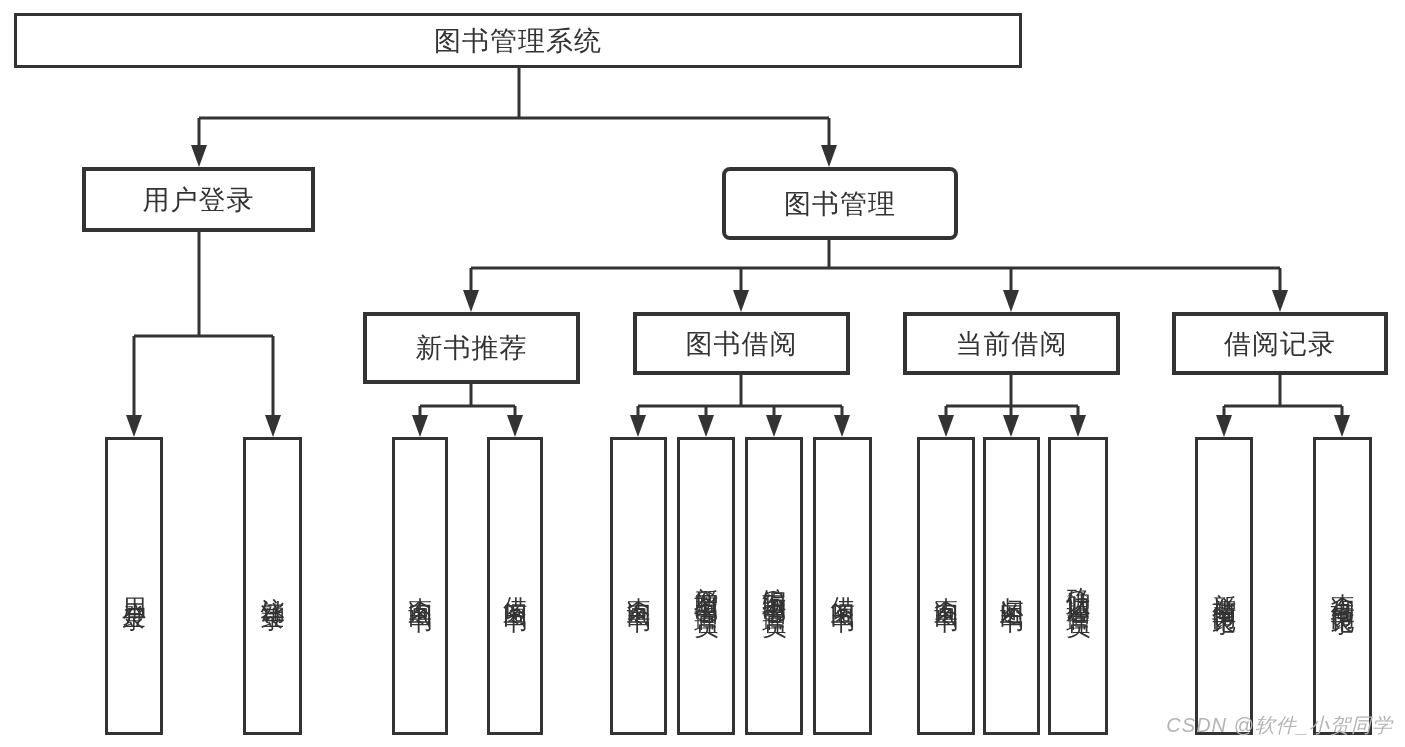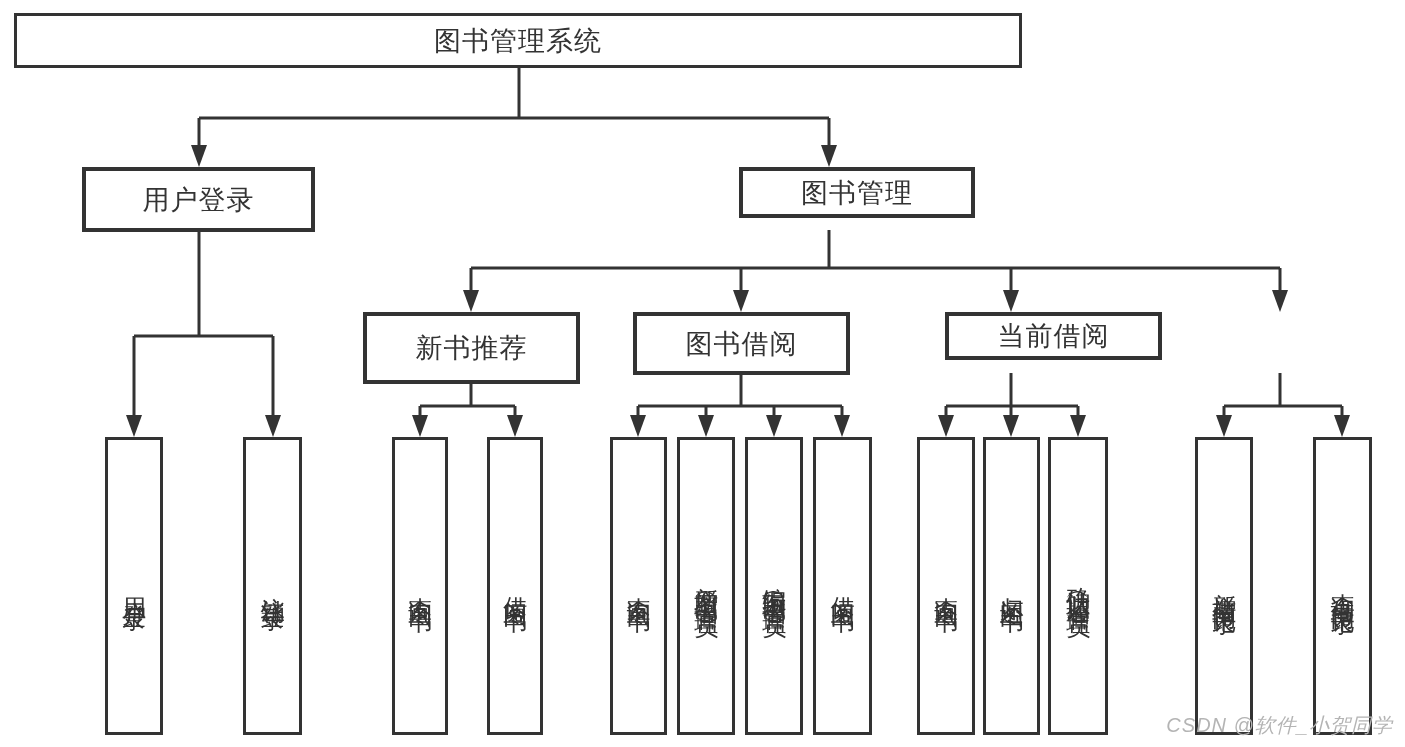--- a/index.html
+++ b/index.html
@@ -148,25 +148,26 @@
     </g>
     <g fill="#333333" stroke="none">
       <polygon points="1216,415 1232,415 1224,437"></polygon>
       <polygon points="1334,415 1350,415 1342,437"></polygon>
     </g>
   </svg>
 
   <div class="node box-root" style="left:14px; top:13px; width:1008px; height:55px;">图书管理系统</div>
 
   <div class="node box-h" style="left:82px; top:167px; width:233px; height:65px;">用户登录</div>
-  <div class="node box-h" style="left:739px; top:167px; width:236px; height:51px;">图书管理</div>
+  <div class="node box-h" style="left:722px; top:167px; width:236px; height:73px;border-radius:8px;">图书管理</div>
 
   <div class="node box-h" style="left:363px; top:312px; width:217px; height:72px;">新书推荐</div>
   <div class="node box-h" style="left:633px; top:312px; width:217px; height:63px;">图书借阅</div>
-  <div class="node box-h" style="left:945px; top:312px; width:217px; height:48px;">当前借阅</div>
+  <div class="node box-h" style="left:903px; top:312px; width:217px; height:63px;">当前借阅</div>
+  <div class="node box-h" style="left:1172px; top:312px; width:216px; height:63px;">借阅记录</div>
 
   <div class="node box-v" style="left:105px; top:437px; width:58px; height:298px;">
     <span class="vtext">用户登录</span>
   </div>
   <div class="node box-v" style="left:243px; top:437px; width:59px; height:298px;">
     <span class="vtext">注销登录</span>
   </div>
 
   <div class="node box-v" style="left:392px; top:437px; width:56px; height:298px;">
     <span class="vtext">查询图书</span>

